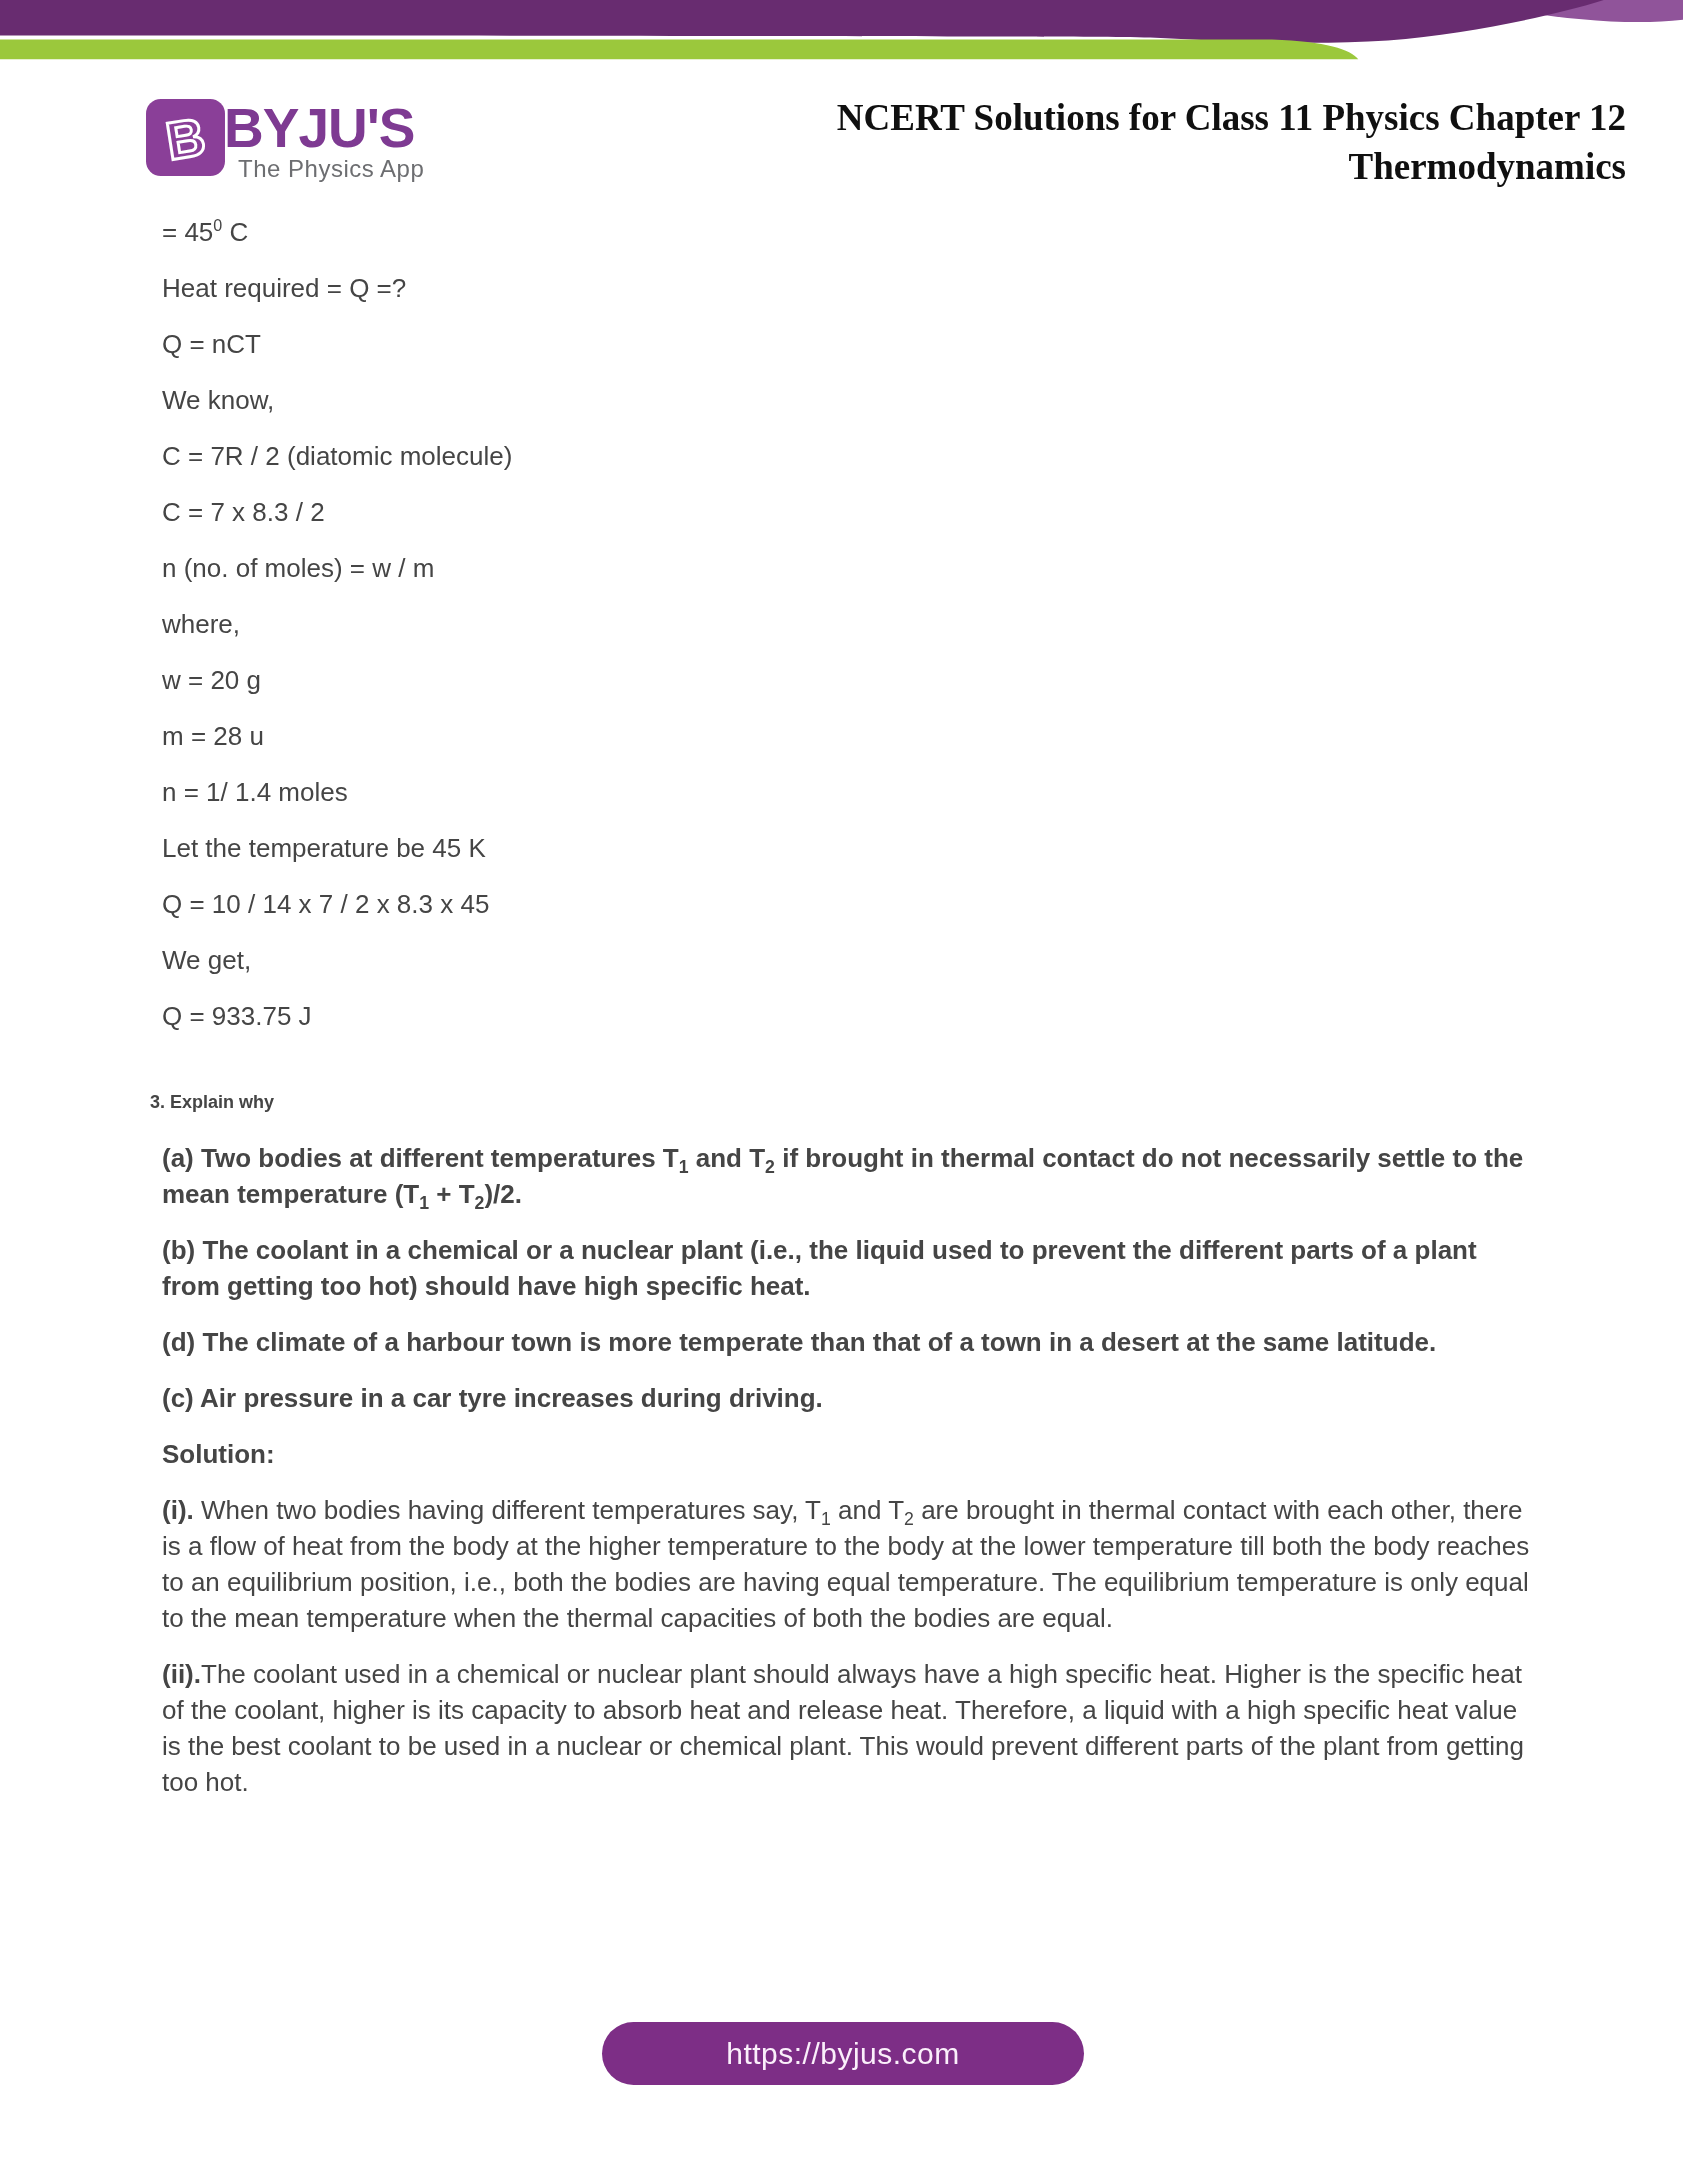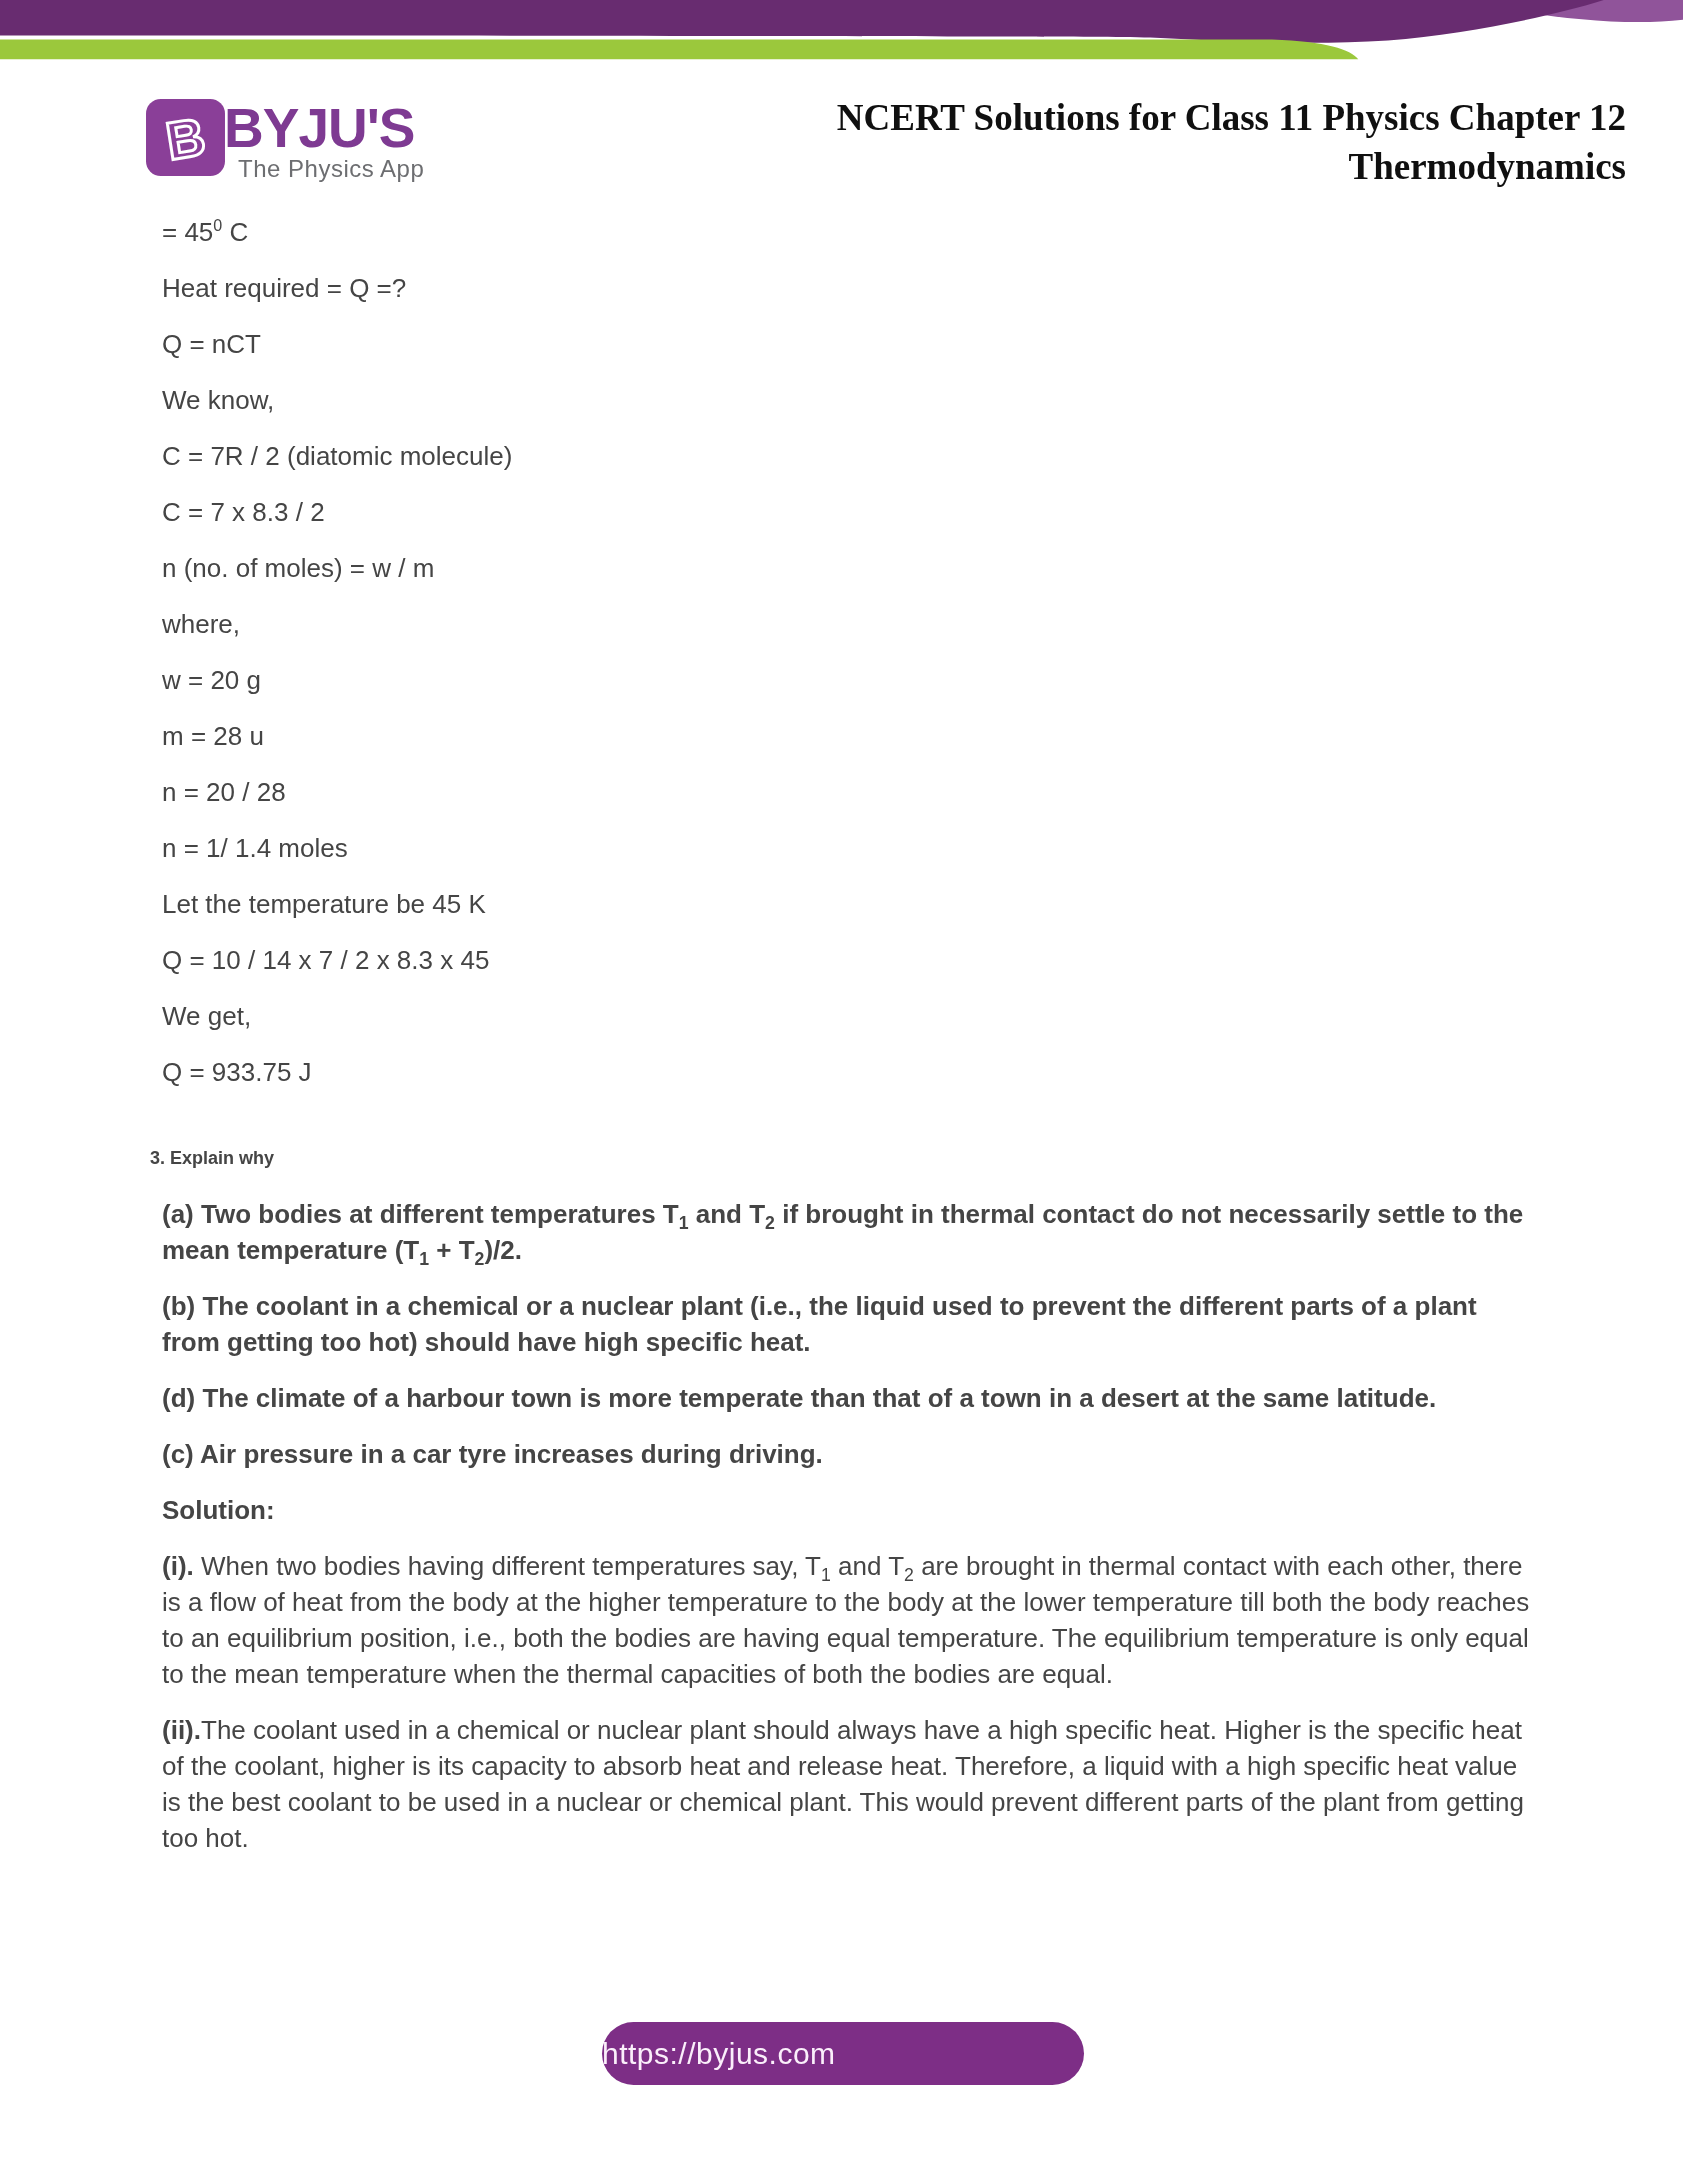--- a/index.html
+++ b/index.html
@@ -49,21 +49,21 @@
   .content h3{
     margin:50px 0 20px 0;font-size:18px;line-height:36px;font-weight:bold;color:var(--body_text);
   }
   sup{font-size:0.62em;line-height:0;}
   sub{font-size:0.68em;line-height:0;}
   b{font-weight:bold;}
   
   .footer-pill{
     position:absolute;left:602px;top:2022px;width:482px;height:63px;
     background:var(--footer_purple);border-radius:32px;
-    display:flex;align-items:center;justify-content:flex-start;
+    display:flex;align-items:center;justify-content:center;
     text-decoration:none;
   }
   .footer-pill span{
     color:var(--footer_text);font-size:30px;letter-spacing:0.5px;
   }
 </style>
 </head>
 <body>
 
 <svg class="banner" viewBox="0 0 1700 80" preserveAspectRatio="none" aria-hidden="true">
@@ -90,21 +90,20 @@
   <p>= 45<sup>0</sup> C</p>
   <p>Heat required = Q =?</p>
   <p>Q = nCT</p>
   <p>We know,</p>
   <p>C = 7R / 2 (diatomic molecule)</p>
   <p>C = 7 x 8.3 / 2</p>
   <p>n (no. of moles) = w / m</p>
   <p>where,</p>
   <p>w = 20 g</p>
   <p>m = 28 u</p>
-  <p>n = 20 / 28</p>
   <p>n = 1/ 1.4 moles</p>
   <p>Let the temperature be 45 K</p>
   <p>Q = 10 / 14 x 7 / 2 x 8.3 x 45</p>
   <p>We get,</p>
   <p>Q = 933.75 J</p>
 
   <h3>3. Explain why</h3>
 
   <p class="qbold">(a) Two bodies at different temperatures T<sub>1</sub> and T<sub>2</sub> if brought in thermal contact do not necessarily settle to the mean temperature (T<sub>1</sub> + T<sub>2</sub>)/2.</p>
   <p class="qbold">(b) The coolant in a chemical or a nuclear plant (i.e., the liquid used to prevent the different parts of a plant from getting too hot) should have high specific heat.</p>

